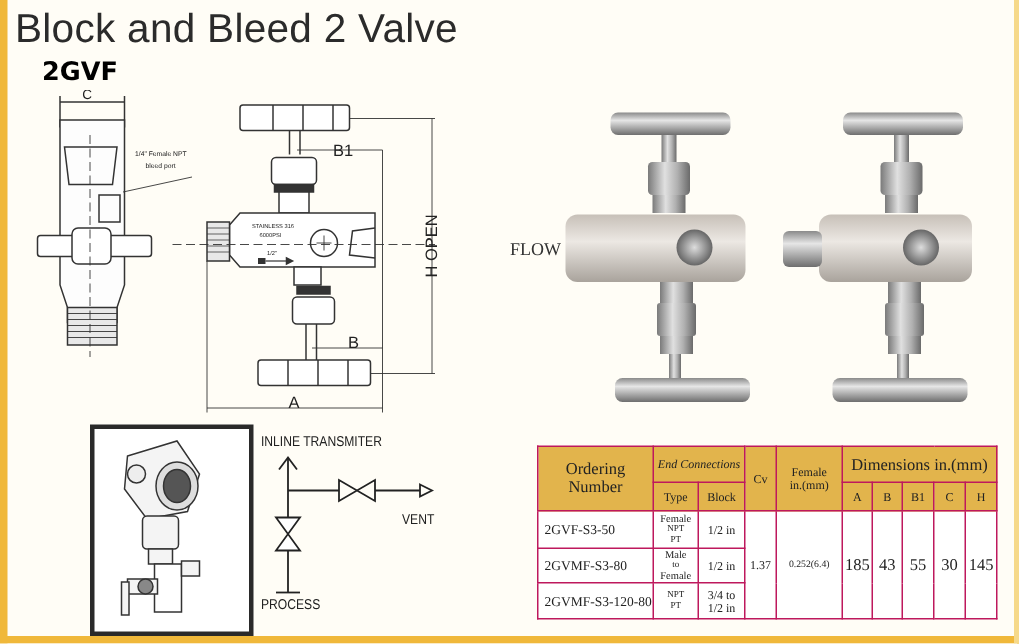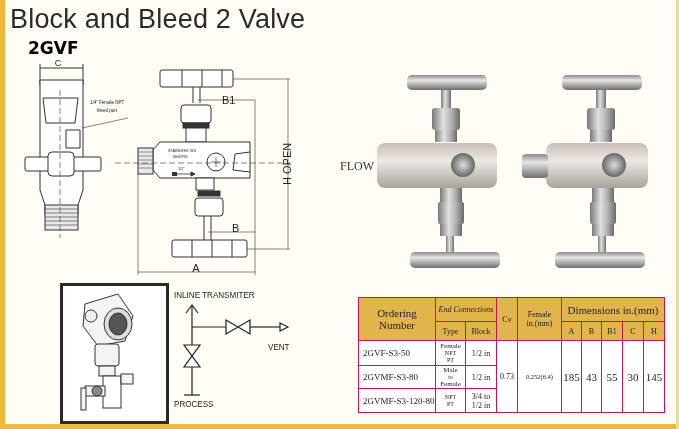--- a/index.html
+++ b/index.html
@@ -230,21 +230,21 @@
     <th class="th-sm" style="width:20px;">H</th>
   </tr>
   <tr style="height:25px;">
     <td class="td-ord">2GVF-S3-50</td>
     <td class="td-tiny">
       <div style="font-size:7px;">Female</div>
       <div>NPT</div>
       <div>PT</div>
     </td>
     <td class="td-sm">1/2 in</td>
-    <td rowspan="3" class="td-sm">0.73</td>
+    <td rowspan="3" class="td-sm">1.37</td>
     <td rowspan="3" class="td-tiny" style="font-size:6.5px;">0.252(6.4)</td>
     <td rowspan="3" class="td-dim">185</td>
     <td rowspan="3" class="td-dim">43</td>
     <td rowspan="3" class="td-dim">55</td>
     <td rowspan="3" class="td-dim">30</td>
     <td rowspan="3" class="td-dim">145</td>
   </tr>
   <tr style="height:23px;">
     <td class="td-ord">2GVMF-S3-80</td>
     <td class="td-tiny" style="font-size:7px;">

